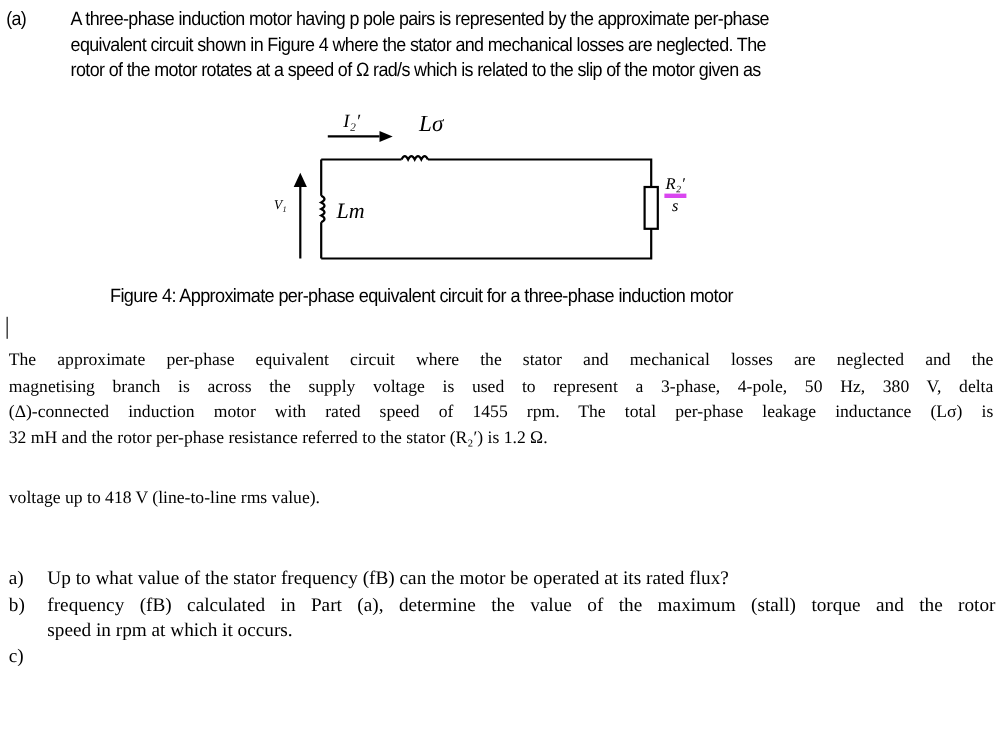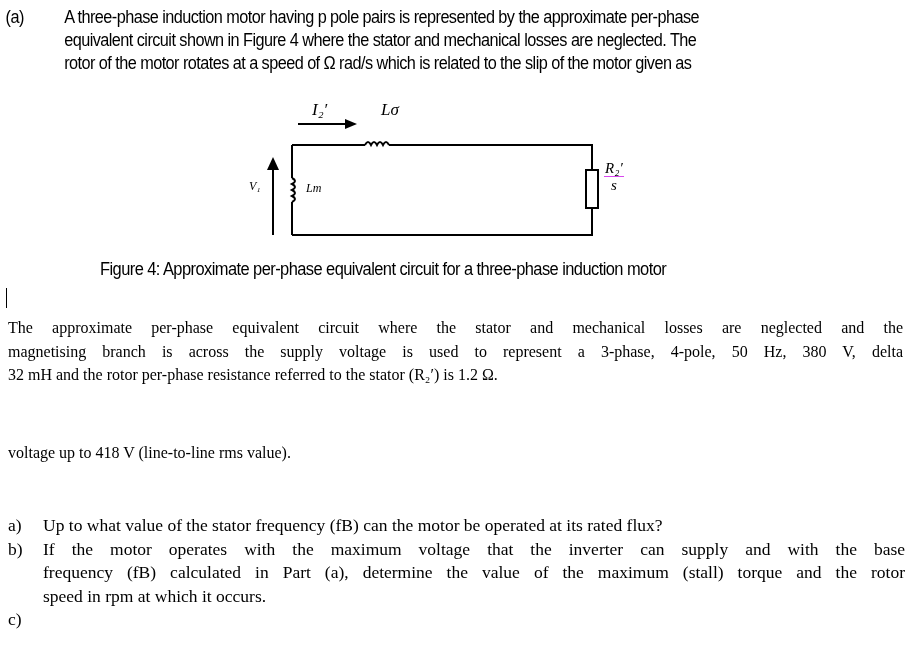--- a/index.html
+++ b/index.html
@@ -49,49 +49,49 @@
   </g>
   <polygon points="345,119 357,124 345,129" fill="#000"></polygon>
 
   <g stroke="#000" stroke-width="2">
     <line x1="273" y1="235" x2="273" y2="168"></line>
   </g>
   <polygon points="267,170 273,157 279,170" fill="#000"></polygon>
 </svg>
 
 <div style="position:absolute;left:312px;top:100px;font-family:'Liberation Serif',serif;font-style:italic;font-size:17px;text-align:center;">I₂′</div>
-<div style="position:absolute;left:381px;top:100px;font-family:'Liberation Serif',serif;font-style:italic;font-size:17px;">Lσ</div>
+<div style="position:absolute;left:381px;top:100px;font-family:'Liberation Serif',serif;font-style:italic;font-size:21px;">Lσ</div>
 <div style="position:absolute;left:249px;top:179px;font-family:'Liberation Serif',serif;font-style:italic;font-size:12px;">V₁</div>
-<div style="position:absolute;left:306px;top:181px;font-family:'Liberation Serif',serif;font-style:italic;font-size:12px;">Lm</div>
+<div style="position:absolute;left:306px;top:181px;font-family:'Liberation Serif',serif;font-style:italic;font-size:20px;">Lm</div>
 <div style="position:absolute;left:604px;top:160px;font-family:'Liberation Serif',serif;font-style:italic;font-size:15px;line-height:16px;text-align:center;">
-  <div style="border-bottom:1px solid #d946ef;padding:0 1px;">R₂′</div>
+  <div style="border-bottom:4px solid #d946ef;padding:0 1px;">R₂′</div>
   <div>s</div>
 </div>
 
 <div class="caption">Figure 4: Approximate per-phase equivalent circuit for a three-phase induction motor</div>
 
 <div class="cursor"></div>
 
 <div class="body p1">
   <span class="row">The approximate per-phase equivalent circuit where the stator and mechanical losses are neglected and the</span>
   <span class="row">magnetising branch is across the supply voltage is used to represent a 3-phase, 4-pole, 50 Hz, 380 V, delta</span>
+  <span class="row">(Δ)-connected induction motor with rated speed of 1455 rpm. The total per-phase leakage inductance (Lσ) is</span>
   <span class="row last">32 mH and the rotor per-phase resistance referred to the stator (R₂′) is 1.2 Ω.</span>
 </div>
 
 <div class="body p2">
   <span class="row last">voltage up to 418 V (line-to-line rms value).</span>
 </div>
 
 <div class="qs">
   <div class="q">
     <span class="lbl">a)</span>
     <span class="row last">Up to what value of the stator frequency (fB) can the motor be operated at its rated flux?</span>
   </div>
   <div class="q">
     <span class="lbl">b)</span>
-    <span class="row">If the motor operates with the maximum voltage that the inverter can supply and with the base</span>
     <span class="row">frequency (fB) calculated in Part (a), determine the value of the maximum (stall) torque and the rotor</span>
     <span class="row last">speed in rpm at which it occurs.</span>
   </div>
   <div class="q">
     <span class="lbl">c)</span>
   </div>
 </div>
 
 </body></html>

